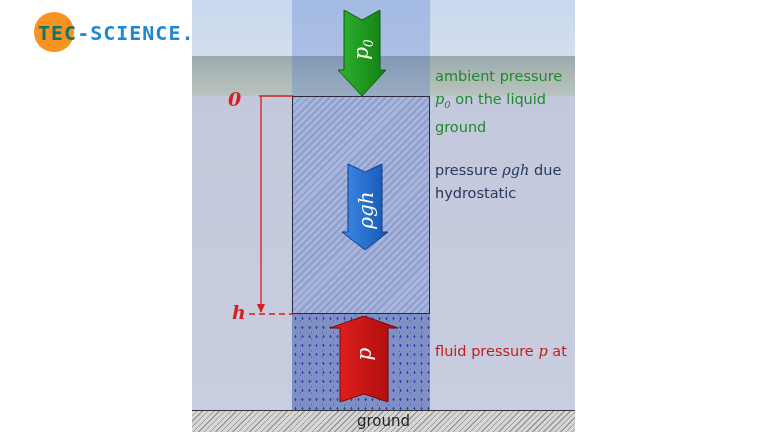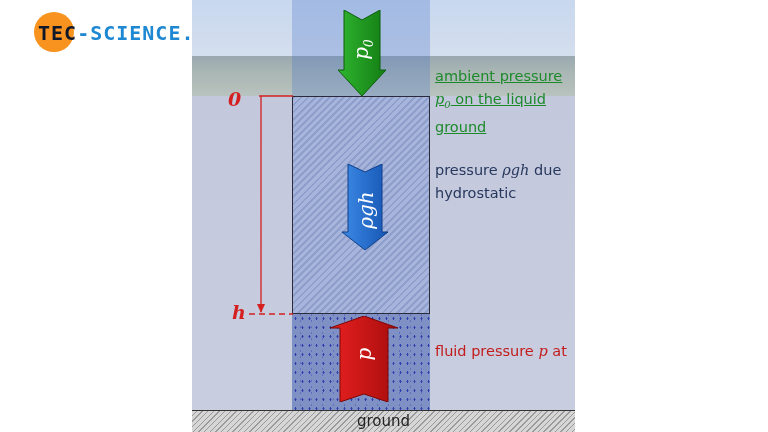--- a/index.html
+++ b/index.html
@@ -4,21 +4,21 @@
 <style>
   html, body { margin:0; padding:0; }
   body { width:768px; height:432px; background:#ffffff; position:relative; overflow:hidden;
          font-family:"DejaVu Sans","Liberation Sans",sans-serif; }
   .abs { position:absolute; }
   
   .logo { left:34px; top:12px; height:40px; }
   .logo-circle { position:absolute; left:0; top:0; width:40px; height:40px; border-radius:50%; background:#f7931e; }
   .logo-text { position:absolute; left:4px; top:9px; font-size:20px; font-weight:bold; letter-spacing:1px; white-space:nowrap;
                font-family:"DejaVu Sans Mono","Liberation Mono",monospace; }
-  .logo-dark { color:#0f172a;margin-top:44px; }
+  .logo-dark { color:#0f766e;margin-top:44px; }
   .logo-blue { color:#1e88d2; }
   
   .scene { left:192px; top:0; width:383px; height:432px; overflow:hidden; }
   .sky { position:absolute; left:0; top:0; width:383px; height:56px; background:linear-gradient(#c8d8ef,#d4deed); }
   .sea { position:absolute; left:0; top:56px; width:383px; height:40px;
          background:linear-gradient(#9aa9b0 0%, #a9b6b4 40%, #b9c3bf 100%); }
   .bg { position:absolute; left:0; top:96px; width:383px; height:314px; background:linear-gradient(#c3c8dc,#c8cddf); }
   .column-top { position:absolute; left:100px; top:0; width:138px; height:96px; background:rgba(70,110,200,0.28); }
   .column { position:absolute; left:100px; top:96px; width:138px; height:218px; box-sizing:border-box; border:1px solid #2a2a3a;
             background:repeating-linear-gradient(135deg,#8e9fcc 0 2px,#a7b5dc 2px 5px); }
@@ -30,21 +30,21 @@
             background:repeating-linear-gradient(135deg,#d6d6d6 0 3px,#9a9a9a 3px 4px); }
   .ground-label { position:absolute; left:0; width:383px; top:412px; text-align:center; font-size:15px; color:#222; }
   
   .arrow { position:absolute; }
   .arrow-label { position:absolute; font-family:"DejaVu Serif","Liberation Serif",serif; font-style:italic; color:#fff; font-size:20px;
                  transform:rotate(-90deg); white-space:nowrap; }
   
   .mlabel { position:absolute; font-family:"DejaVu Serif","Liberation Serif",serif; font-style:italic; font-weight:bold; color:#d42020; font-size:19px; }
   
   .note { position:absolute; left:435px; font-size:14.5px; line-height:23px; white-space:nowrap; }
-  .green { color:#1d8a2a;text-decoration:underline; }
+  .green { color:#1d8a2a; }
   .navy { color:#27385e; }
   .red { color:#c41b1b;margin-top:36px; }
   .math { font-family:"DejaVu Serif","Liberation Serif",serif; font-style:italic; }
 </style>
 </head>
 <body>
 
 <div class="abs logo">
   <div class="logo-circle"></div>
   <div class="logo-text"><span class="logo-dark">TEC</span><span class="logo-blue">-SCIENCE</span><span class="logo-blue">.COM</span></div>

